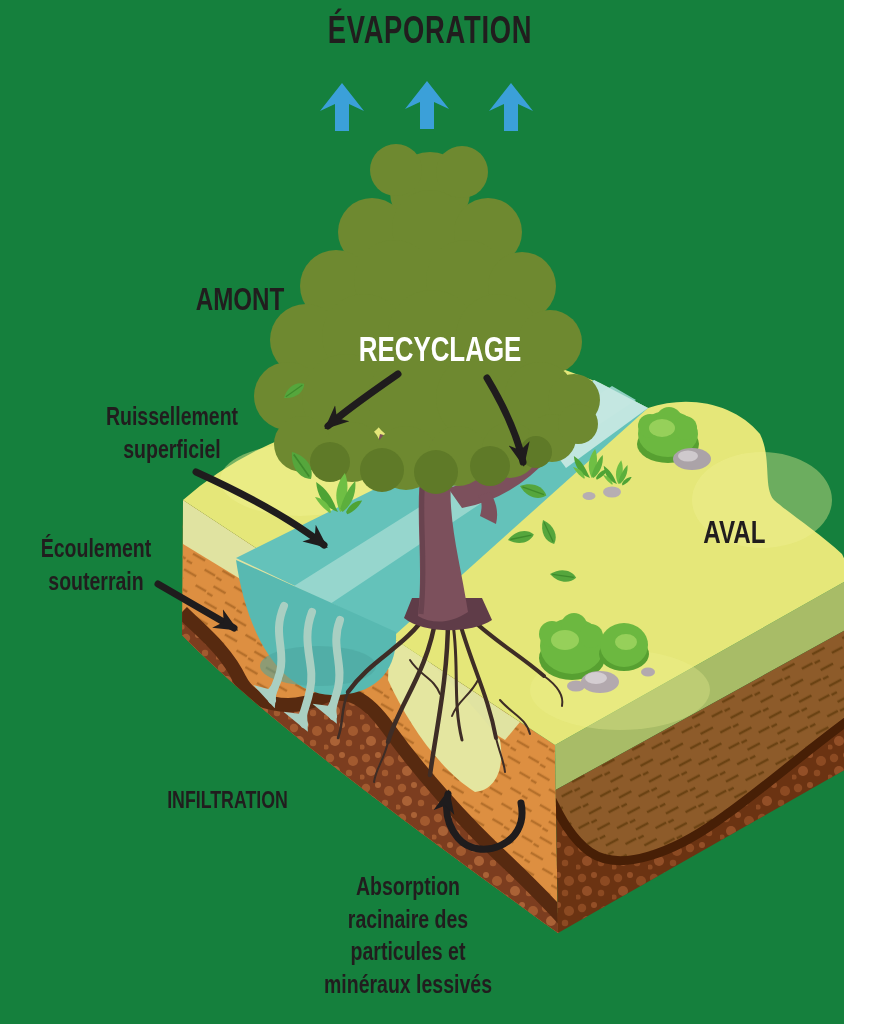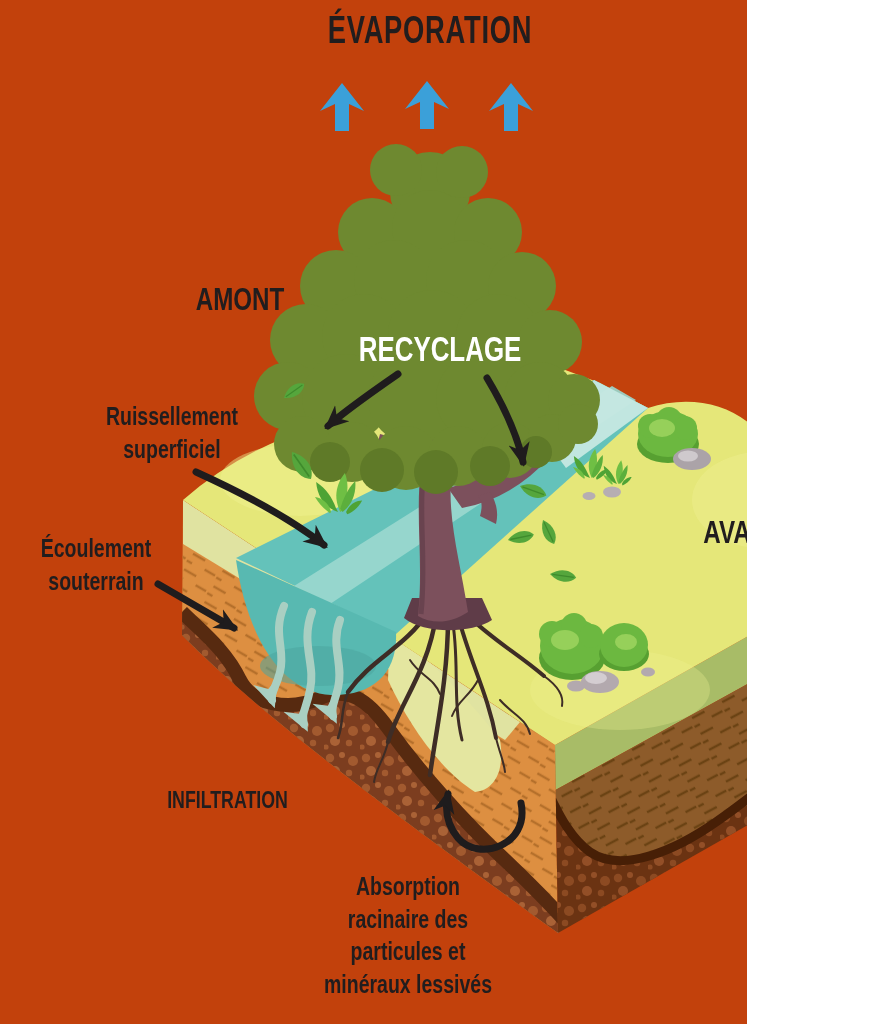--- a/index.html
+++ b/index.html
@@ -4,21 +4,21 @@
 <style>
   :root{
     --c-evaporation-arrows:#3BA0D9; --c-text:#211D1E; --c-recyclage-text:#FFFFFF;
     --c-canopy:#6E8930; --c-canopy-dark:#5F7A28; --c-trunk:#7C505C; --c-trunk-dark:#5F3C48;
     --c-grass-top:#E5E779; --c-grass-side:#A8BC67; --c-cut-pale:#E0E3A1;
     --c-soil-orange:#DD8F41; --c-soil-brown:#8D5B2A; --c-subsoil-front:#7C3D1F; --c-subsoil-side:#6B3312;
     --c-water:#64C2BA; --c-water-light:#9BD8CF; --c-infiltration-arrows:#A9CFC2;
     --c-label-arrows:#1F1C1D; --c-bush:#6CB840; --c-leaf:#55A63C; --c-roots:#3E2D26;
   }
   html,body{margin:0;padding:0;background:#fff;}
-  .stage{position:relative;width:747px;height:1024px;background:#c2410c;overflow:hidden;
+  .stage{position:relative;width:844px;height:1024px;background:#15803d;overflow:hidden;
          font-family:"Liberation Sans",sans-serif;}
   .stage svg{position:absolute;left:0;top:0;}
   .lbl{position:absolute;font-weight:700;color:var(--c-text);text-align:center;
        white-space:pre-line;line-height:1.3;transform:scaleX(0.78);transform-origin:50% 0;}
   .lbl.white{color:var(--c-recyclage-text);}
   .t-title{left:230px;top:6px;width:400px;font-size:38px;transform:scaleX(0.72);letter-spacing:1px;}
   .t-amont{left:165px;top:280px;width:150px;font-size:31px;}
   .t-recyclage{left:330px;top:326px;width:220px;font-size:35px;transform:scaleX(0.74);}
   .t-ruiss{left:72px;top:400px;width:200px;font-size:25px;}
   .t-ecoul{left:6px;top:532px;width:180px;font-size:25px;}

